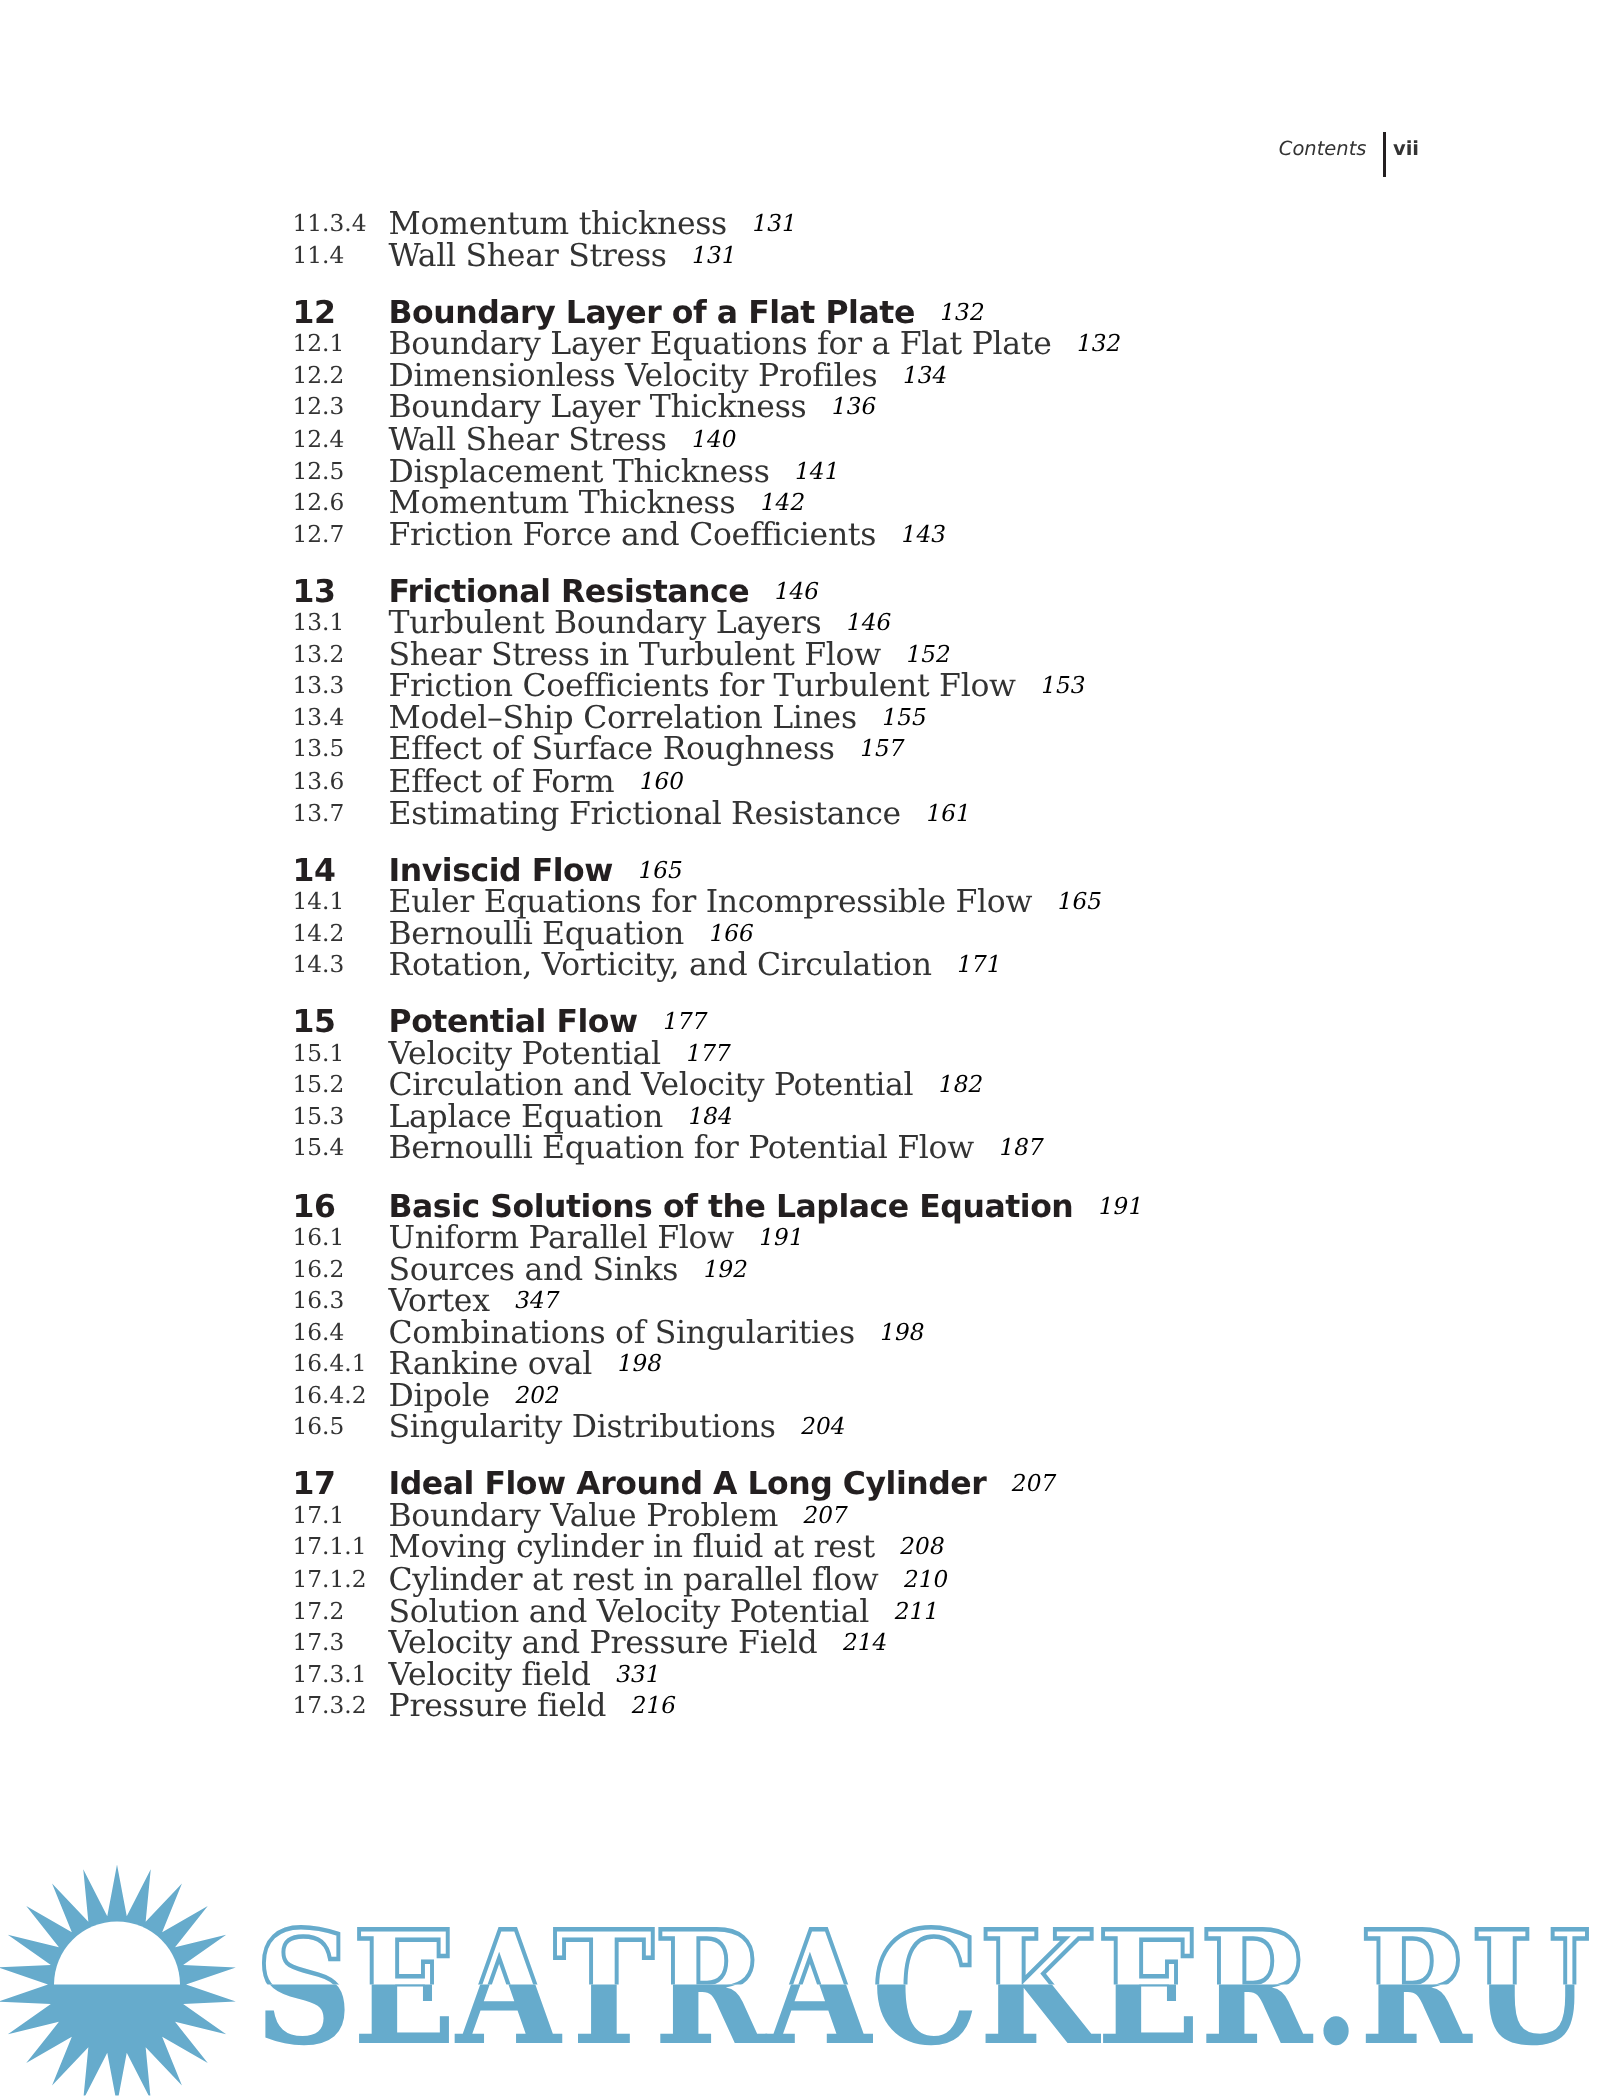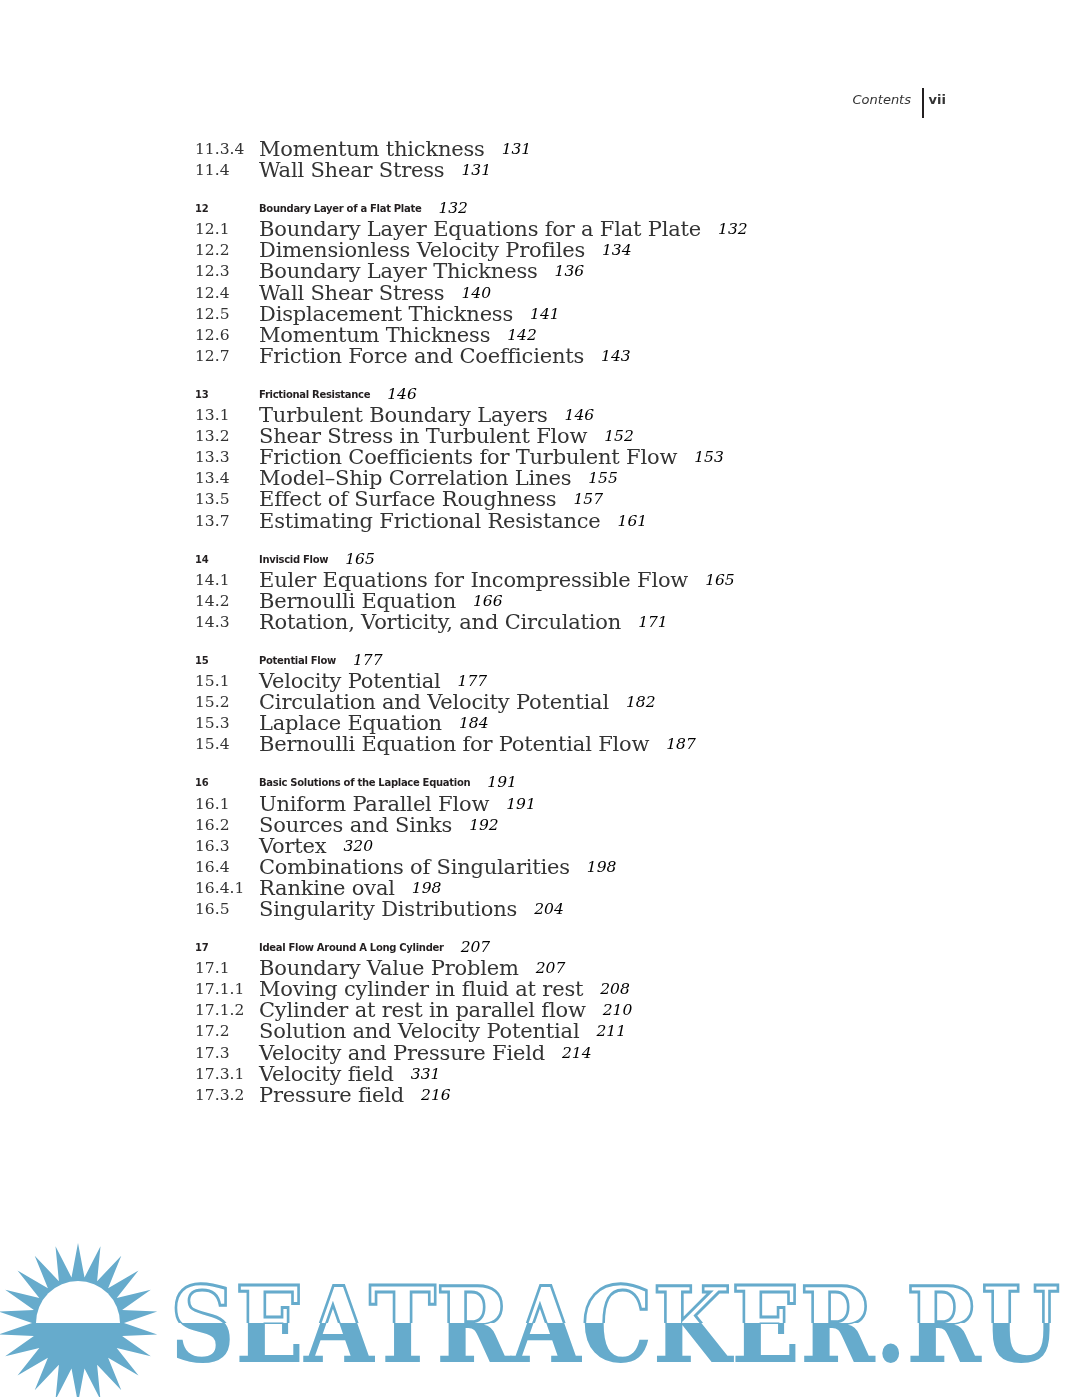--- a/index.html
+++ b/index.html
@@ -34,21 +34,21 @@
     }
     .toc-title {
       font-family: "DejaVu Serif", serif; font-size: 21px; color: #333; letter-spacing: -0.2px;
     }
     .toc-page {
       margin-left: 17px;
       font-family: "DejaVu Serif", serif; font-style: italic; font-size: 15.5px; color: #000000;
     }
     .toc-row.chapter .toc-num,
     .toc-row.chapter .toc-title {
-      font-family: "DejaVu Sans", sans-serif; font-weight: bold; font-size: 10px; color: #231f20; letter-spacing: -0.3px;
+      font-family: "DejaVu Sans", sans-serif; font-weight: bold; font-size: 21px; color: #231f20; letter-spacing: -0.3px;
     }
     .watermark {
       position: absolute; left: 0; top: 1236px; width: 1080px; height: 161px;
     }
   </style>
 </head>
 <body>
 
 <div class="running-head">
   <span class="label">Contents</span>
@@ -136,20 +136,25 @@
         <span class="toc-num">13.4</span>
         <span class="toc-title">Model–Ship Correlation Lines</span>
         <span class="toc-page">155</span>
       </div>
       <div class="toc-row">
         <span class="toc-num">13.5</span>
         <span class="toc-title">Effect of Surface Roughness</span>
         <span class="toc-page">157</span>
       </div>
       <div class="toc-row">
+        <span class="toc-num">13.6</span>
+        <span class="toc-title">Effect of Form</span>
+        <span class="toc-page">160</span>
+      </div>
+      <div class="toc-row">
         <span class="toc-num">13.7</span>
         <span class="toc-title">Estimating Frictional Resistance</span>
         <span class="toc-page">161</span>
       </div>
     </div>
     <div class="toc-group">
       <div class="toc-row chapter">
         <span class="toc-num">14</span>
         <span class="toc-title">Inviscid Flow</span>
         <span class="toc-page">165</span>
@@ -209,31 +214,36 @@
         <span class="toc-page">191</span>
       </div>
       <div class="toc-row">
         <span class="toc-num">16.2</span>
         <span class="toc-title">Sources and Sinks</span>
         <span class="toc-page">192</span>
       </div>
       <div class="toc-row">
         <span class="toc-num">16.3</span>
         <span class="toc-title">Vortex</span>
-        <span class="toc-page">320</span>
+        <span class="toc-page">347</span>
       </div>
       <div class="toc-row">
         <span class="toc-num">16.4</span>
         <span class="toc-title">Combinations of Singularities</span>
         <span class="toc-page">198</span>
       </div>
       <div class="toc-row">
         <span class="toc-num">16.4.1</span>
         <span class="toc-title">Rankine oval</span>
         <span class="toc-page">198</span>
+      </div>
+      <div class="toc-row">
+        <span class="toc-num">16.4.2</span>
+        <span class="toc-title">Dipole</span>
+        <span class="toc-page">202</span>
       </div>
       <div class="toc-row">
         <span class="toc-num">16.5</span>
         <span class="toc-title">Singularity Distributions</span>
         <span class="toc-page">204</span>
       </div>
     </div>
     <div class="toc-group">
       <div class="toc-row chapter">
         <span class="toc-num">17</span>

